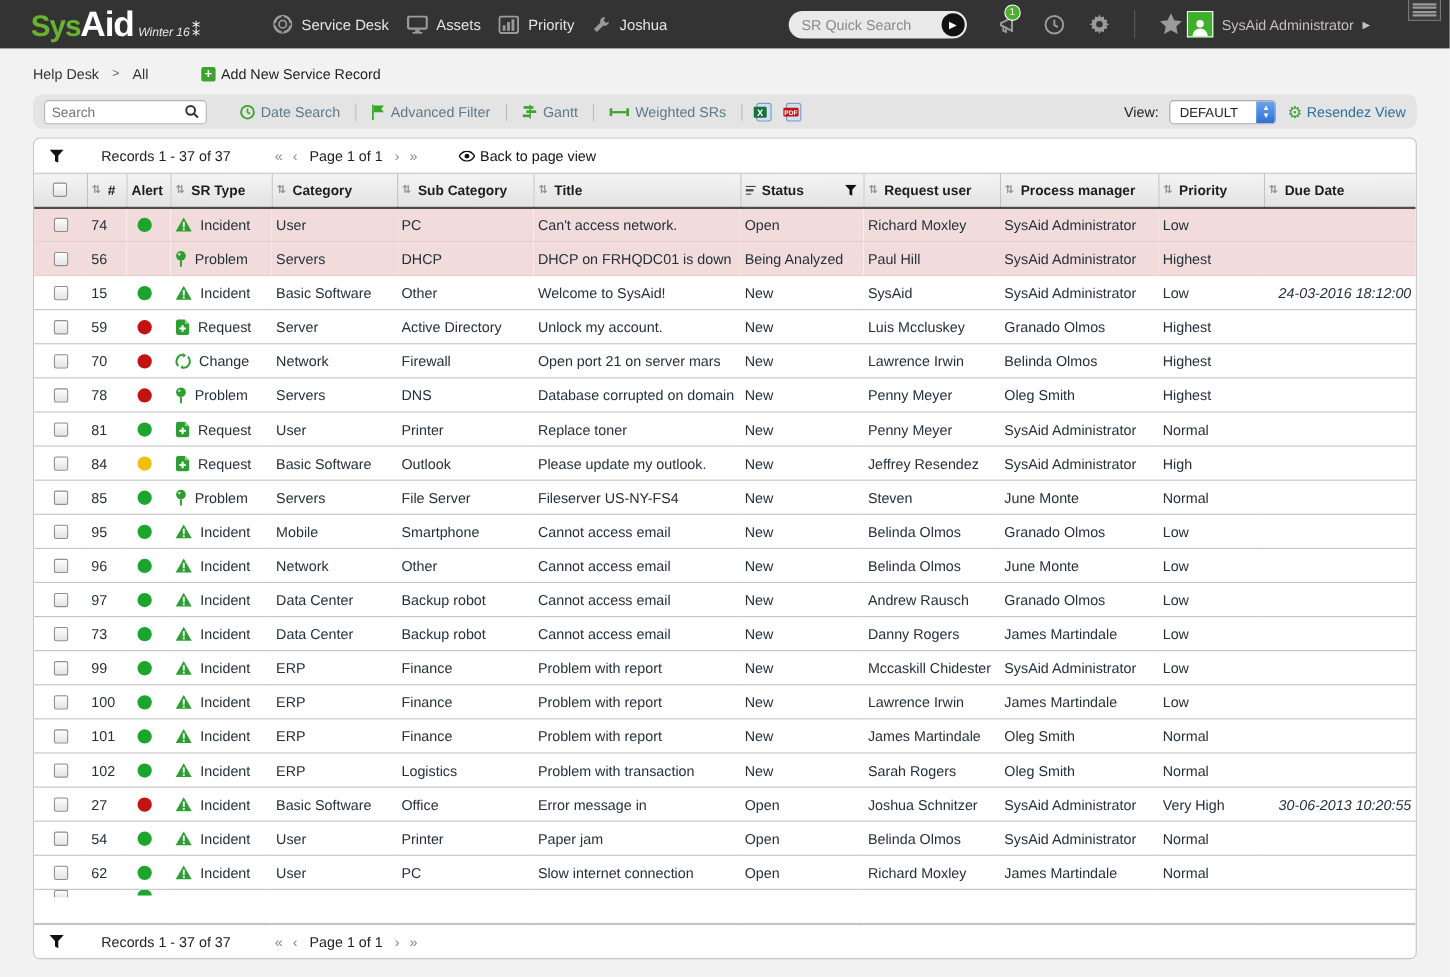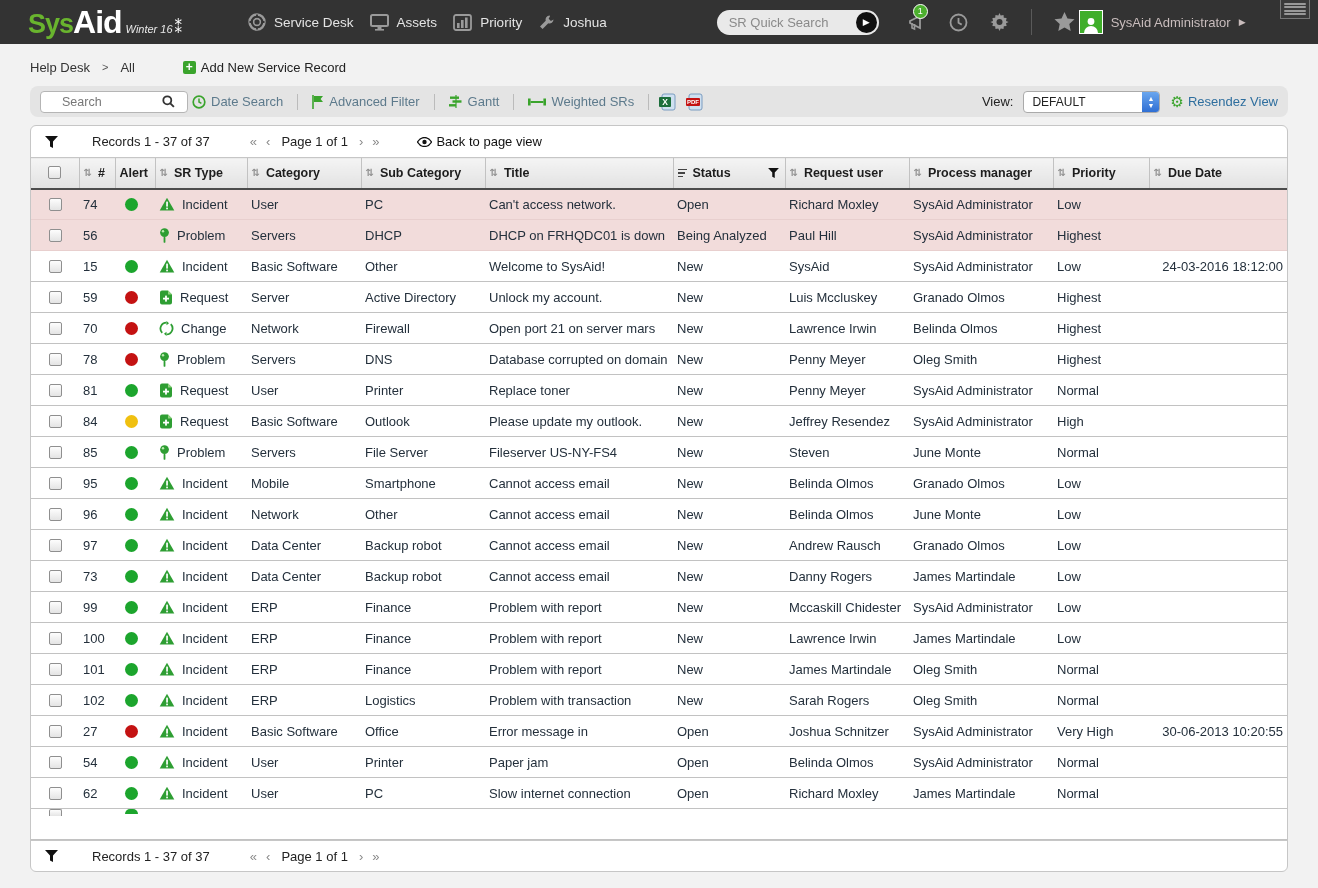--- a/index.html
+++ b/index.html
@@ -33,28 +33,28 @@
 
   
   .crumb-row { display:flex; align-items:center; height:24px; margin:11px 30px 0; font-size:13px; color:#333; }
   .crumb-row .sep { margin:0 12px; color:#555; font-size:11px; }
   .crumb-link { cursor:pointer; }
   .add-new { display:flex; align-items:center; gap:5px; margin-left:48px; cursor:pointer; color:#222; }
   .plus-box { width:13px; height:13px; background:#3aa42c; border-radius:2px; color:#fff; font-size:12px; line-height:12px; text-align:center; font-weight:bold; }
 
   
   .toolbar { margin:7px 30px 0; height:31px; background:#e4e4e4; border-radius:8px; display:flex; align-items:center; padding:0 10px; }
-  .tb-search { width:148px; height:22px; background:#fff; border:1px solid #b5b5b5; border-radius:4px; display:flex; align-items:center; padding:0 21px; }
+  .tb-search { width:148px; height:22px; background:#fff; border:1px solid #b5b5b5; border-radius:4px; display:flex; align-items:center; padding:0 6px; margin-right:26px; }
   .tb-search input { flex:1; border:none; outline:none; font-size:12.5px; color:#444; width:100px; font-family:inherit; }
   .tb-search input::placeholder { color:#777; }
   .tb-btn { display:flex; align-items:center; gap:5px; color:#5d7a8c; font-size:13px; cursor:pointer; padding:0 4px; }
   .tb-sep { width:1px; height:16px; background:#bbb; margin:0 10px; }
   .tb-right { margin-left:auto; display:flex; align-items:center; gap:10px; }
   .view-label { font-size:13px; color:#222; }
-  .select { display:flex; align-items:stretch; height:22px; background:#fff; border:1px solid #aaa; border-radius:4px; overflow:hidden; cursor:pointer;gap:40px; }
+  .select { display:flex; align-items:stretch; height:22px; background:#fff; border:1px solid #aaa; border-radius:4px; overflow:hidden; cursor:pointer; }
   .select .val { padding:3px 10px 0 8px; font-size:12px; color:#222; min-width:78px; }
   .stepper { width:17px; background:linear-gradient(#6aa6ee,#2f6fd4); color:#fff; display:flex; flex-direction:column; align-items:center; justify-content:center; font-size:7px; line-height:7px; }
   .customize { display:flex; align-items:center; gap:4px; color:#2e6e9e; font-size:13px; cursor:pointer; }
   .gear-green { color:#3aa42c; font-size:15px; }
 
   
   .panel { margin:8px 30px 0; background:#fff; border:1px solid #c6c6c6; border-radius:6px; overflow:hidden; }
   .pager-row { height:31px; display:flex; align-items:center; font-size:13px; color:#222; padding:0 14px; }
   .pager-row .records { margin:0 40px 0 34px; }
   .pager-nav { display:flex; align-items:center; gap:9px; color:#8a8a8a; font-size:13px; }
@@ -75,21 +75,21 @@
   .sort-lines .l1{width:9px}.sort-lines .l2{width:7px}.sort-lines .l3{width:5px}
 
   table.sr td { height:31px; font-size:13px; color:#24303c; padding:0 4px; white-space:nowrap; overflow:hidden; border-bottom:1px solid #c2c2c2; }
   tr.sr-row { cursor:pointer; background:#fff; }
   tr.sr-row.hl { background:#f2dcdb; }
   tr.sr-row.hl td { border-bottom:1px solid #e8cfce; }
   .cb { width:13px; height:13px; border:1px solid #8f8f8f; background:linear-gradient(#fdfdfd,#e4e4e4); border-radius:2px; margin:0 auto; cursor:pointer; }
   td.c-sel,th.c-sel { text-align:center; }
   .dot { width:13px; height:13px; border-radius:50%; margin-left:6px; }
   .type-cell { display:flex; align-items:center; gap:7px; }
-  td.c-due { text-align:right; padding-right:8px; }
+  td.c-due { text-align:right; padding-right:8px;font-style:italic; }
   .partial-row td { height:11px; border-bottom:none; vertical-align:top; padding-top:4px; }
   .partial-row .cb { height:7px; border-bottom:none; border-radius:2px 2px 0 0; }
   .panel-footer { border-top:1px solid #c6c6c6; }
   svg { display:block; }
 </style>
 </head>
 <body>
 
 <div class="topnav">
   <div class="logo">

